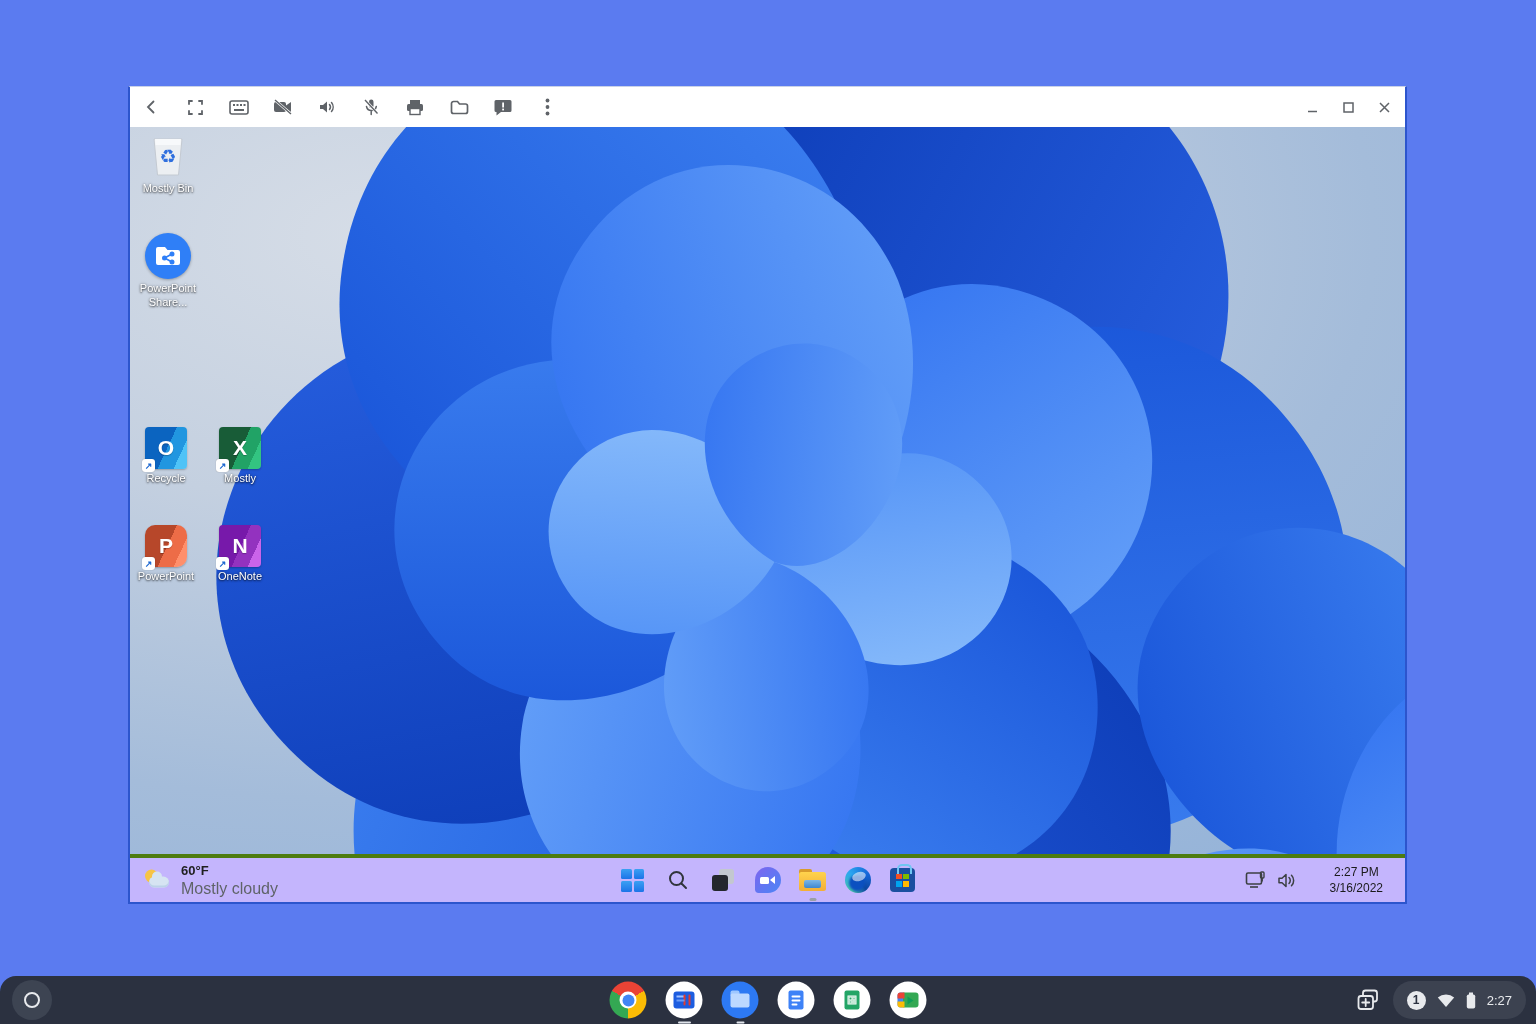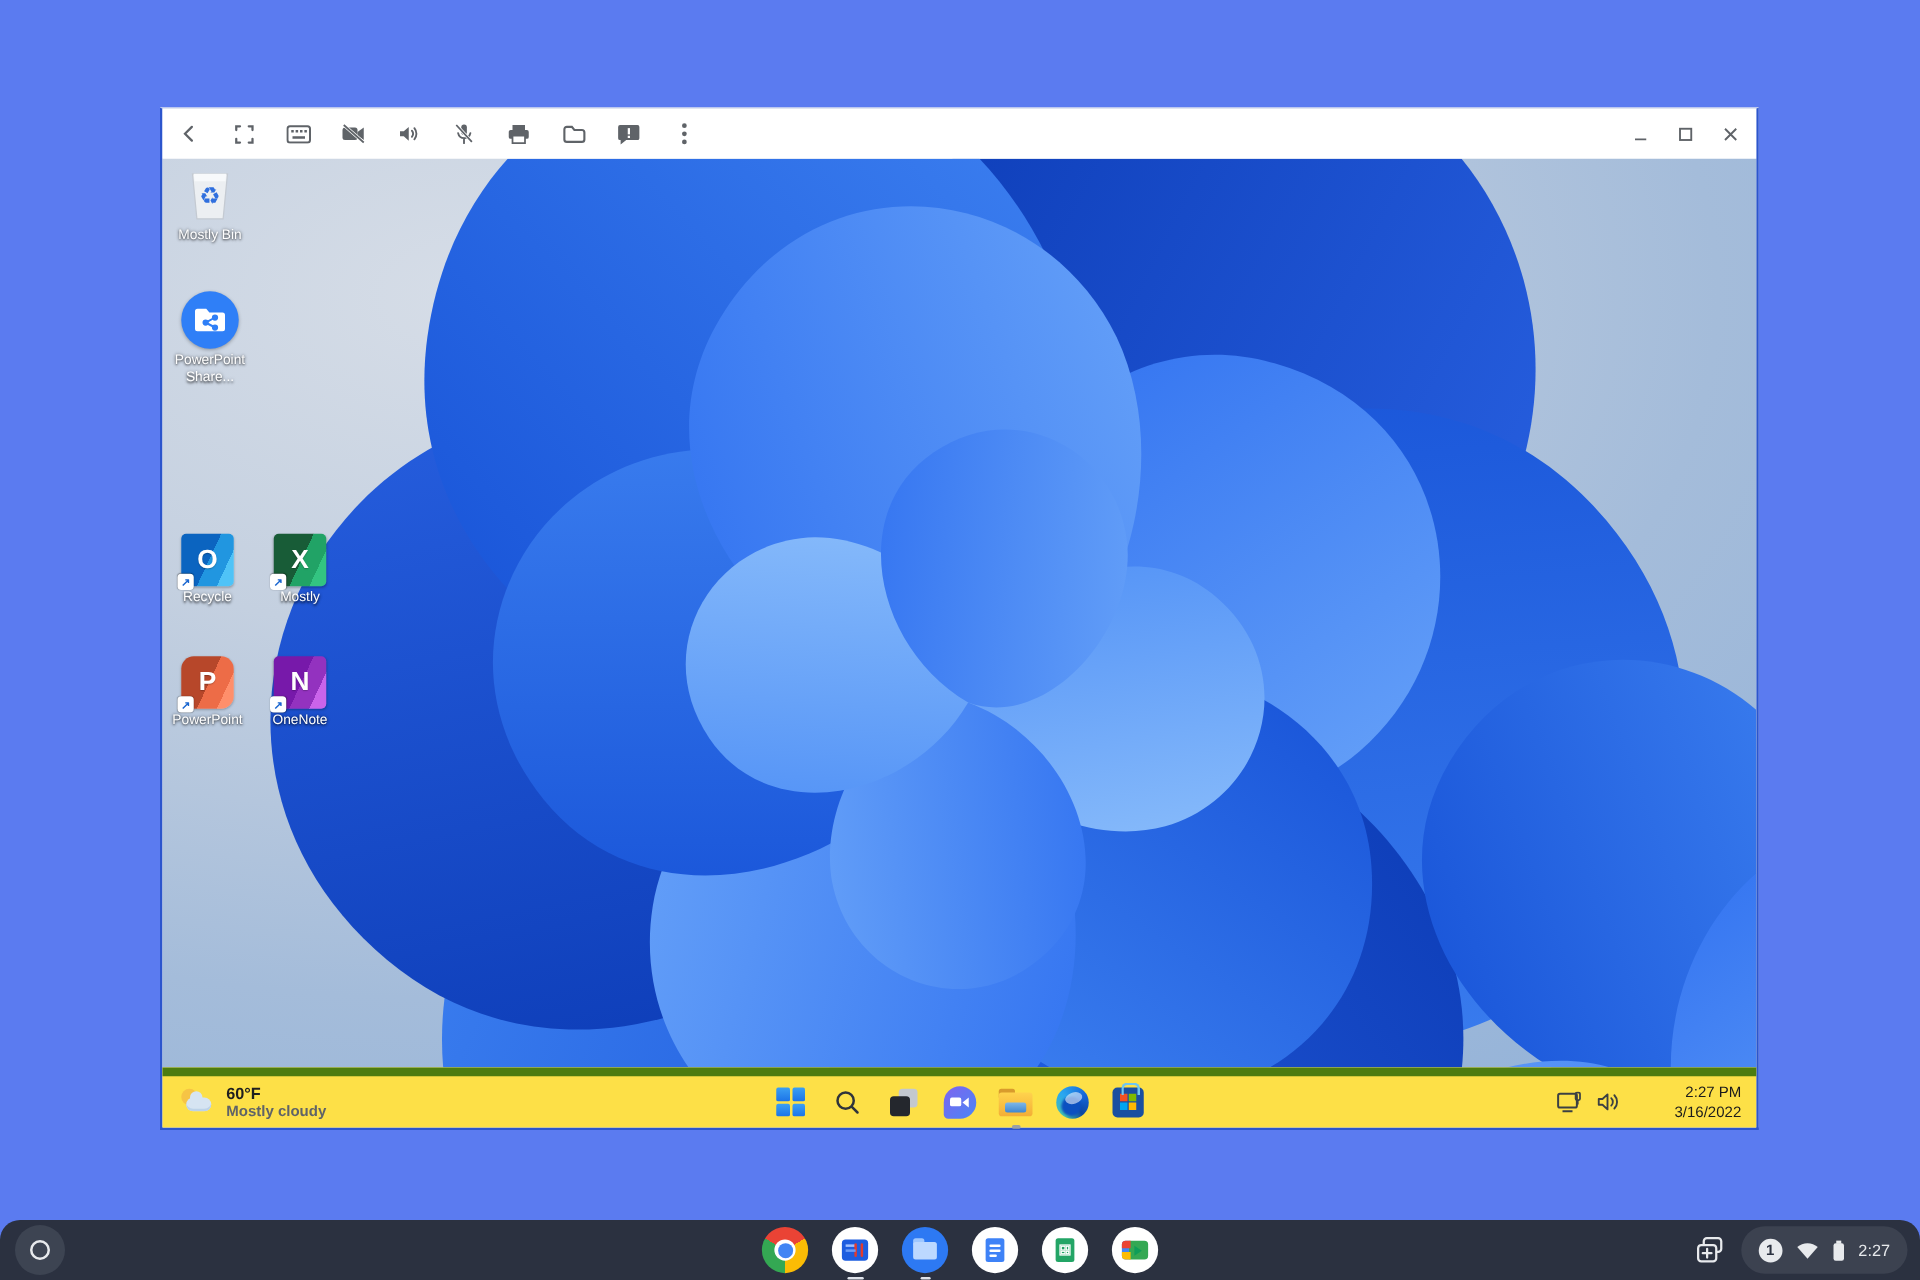--- a/index.html
+++ b/index.html
@@ -39,28 +39,28 @@
   .tile.powerpoint { background:linear-gradient(115deg,#b7472a 0 52%, #ed6c47 52% 78%, #ff8f6b 78%); border-radius:10px; }
   .tile.onenote { background:linear-gradient(115deg,#7719aa 0 52%, #9332bf 52% 78%, #ca64ea 78%); }
   .shortcut-badge {
     position:absolute; left:-3px; bottom:-3px; width:13px; height:13px; background:#fff;
     border-radius:3px; display:flex; align-items:center; justify-content:center;
     font-size:9px; color:#1a66d0; font-weight:bold; box-shadow:0 0 1px rgba(0,0,0,.4);
   }
   .pshare-glyph { width:46px; height:46px; border-radius:50%; background:#2f7ff7; display:flex; align-items:center; justify-content:center; box-shadow:0 1px 3px rgba(0,0,0,.3); }
 
   
-  .wtaskbar { position:relative; flex:0 0 48px; background:#fde047; border-top:7px solid #4d7c0f; }
+  .wtaskbar { position:relative; flex:0 0 48px; background:#c4b5fd; border-top:4px solid #4d7c0f; }
   .weather { position:absolute; left:14px; top:50%; transform:translateY(-50%); display:flex; align-items:center; gap:9px; cursor:default; }
   .weather-icon { position:relative; width:28px; height:24px; }
   .weather-icon .sun { position:absolute; left:1px; top:2px; width:13px; height:13px; border-radius:50%; background:#f6c445; }
   .weather-icon .cloud { position:absolute; left:5px; top:9px; width:20px; height:11px; border-radius:7px; background:#d6e4f2; box-shadow:inset 0 -2px 0 #bcd2e8; }
   .weather-icon .cloud:before { content:""; position:absolute; left:3px; top:-5px; width:10px; height:10px; border-radius:50%; background:#d6e4f2; }
   .wtemp { font-size:13px; color:#1f1f1f; font-weight:bold; line-height:1.2; }
-  .wcond { font-size:12px; color:#5f6368; line-height:1.2;font-weight:bold; }
+  .wcond { font-size:16px; color:#5f6368; line-height:1.2; }
 
   .task-icons { position:absolute; left:50%; top:50%; transform:translate(-50%,-50%); display:flex; align-items:center; gap:17px; }
   .ticon { position:relative; width:28px; height:28px; display:flex; align-items:center; justify-content:center; cursor:default; }
   .ticon .run-dash { position:absolute; bottom:-7px; left:50%; transform:translateX(-50%); width:7px; height:3px; border-radius:2px; background:#9aa0a6; }
 
   .start-grid { width:23px; height:23px; display:grid; grid-template-columns:1fr 1fr; gap:2px; }
   .start-grid div { background:linear-gradient(180deg,#3ba0f3,#1c74e8); border-radius:1.5px; }
 
   .taskview { position:relative; width:24px; height:24px; }
   .taskview .back { position:absolute; right:1px; top:1px; width:15px; height:15px; background:#c3c8cf; border-radius:3px; }
@@ -80,21 +80,21 @@
   .edge-icon:before { content:""; position:absolute; left:4px; top:8px; width:16px; height:16px; border-radius:50%; background:#0b50c0; filter:blur(1px); }
   .edge-icon:after { content:""; position:absolute; left:7px; top:5px; width:14px; height:9px; border-radius:50%; background:rgba(255,255,255,.55); transform:rotate(-18deg); }
 
   .store-icon { position:relative; width:25px; height:24px; background:#1a4fa0; border-radius:4px; display:flex; align-items:center; justify-content:center; }
   .store-icon:before { content:""; position:absolute; top:-4px; left:7px; width:11px; height:8px; border:2px solid #6ec6f2; border-bottom:none; border-radius:5px 5px 0 0; }
   .store-grid { width:13px; height:13px; display:grid; grid-template-columns:1fr 1fr; gap:1.5px; }
   .store-grid i:nth-child(1){background:#f25022;} .store-grid i:nth-child(2){background:#7fba00;}
   .store-grid i:nth-child(3){background:#00a4ef;} .store-grid i:nth-child(4){background:#ffb900;}
 
   .wtray { position:absolute; right:108px; top:50%; transform:translateY(-50%); display:flex; align-items:center; gap:10px; }
-  .wclock { position:absolute; right:12px; top:50%; transform:translateY(-50%); text-align:right; font-size:12px; color:#1b1b1b; line-height:1.35; cursor:default; }
+  .wclock { position:absolute; right:22px; top:50%; transform:translateY(-50%); text-align:center; font-size:12px; color:#1b1b1b; line-height:1.35; cursor:default; }
 
   
   .shelf { position:absolute; left:0; bottom:0; width:100%; height:48px; background:#2b3140; border-radius:16px 16px 0 0; }
   .launcher { position:absolute; left:12px; top:50%; transform:translateY(-50%); width:40px; height:40px; border-radius:50%; background:#3d4452; display:flex; align-items:center; justify-content:center; cursor:default; }
   .launcher .ring { width:16px; height:16px; border:2.5px solid #e8eaed; border-radius:50%; }
 
   .shelf-apps { position:absolute; left:50%; top:50%; transform:translate(-50%,-50%); display:flex; align-items:center; gap:19px; }
   .sapp { position:relative; width:37px; height:37px; border-radius:50%; background:#fff; display:flex; align-items:center; justify-content:center; cursor:default; }
   .sapp .run-dash { position:absolute; bottom:-5px; left:50%; transform:translateX(-50%); height:2.5px; border-radius:2px; background:#dfe3ea; }
 

